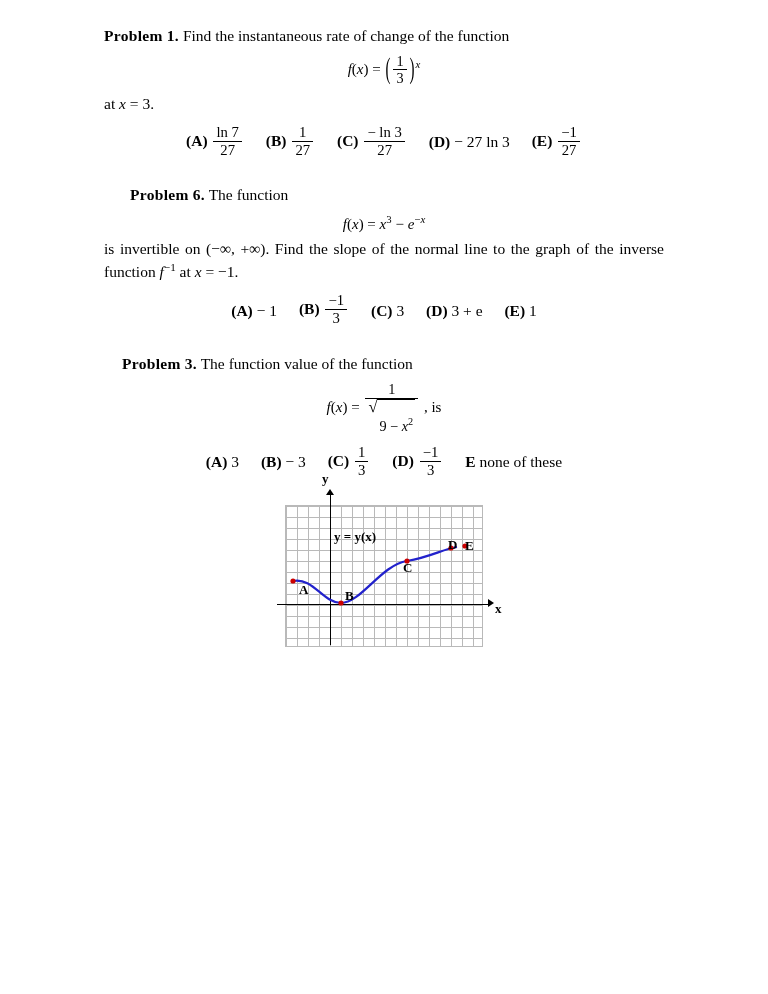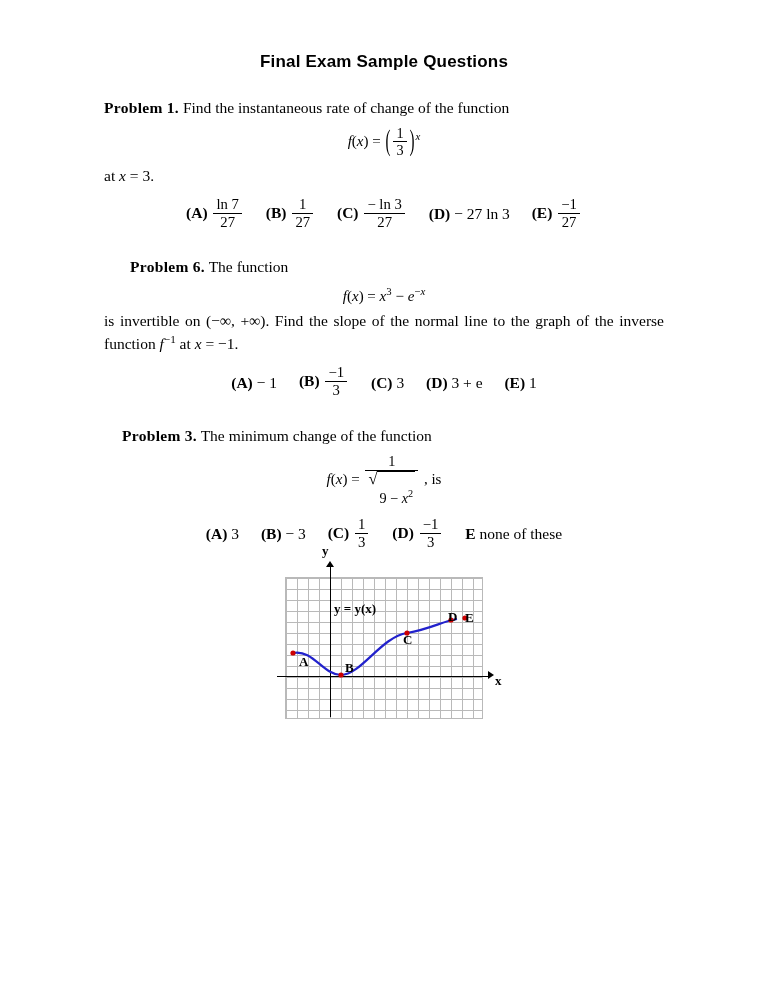--- a/index.html
+++ b/index.html
@@ -179,21 +179,20 @@
   .pt-lbl-C { left: 118px; top: 55px; }
   .pt-lbl-D { left: 163px; top: 32px; }
   .pt-lbl-E { left: 180px; top: 33px; }
   svg.curve { position: absolute; left: 0; top: 0; }
 </style>
 </head>
 <body>
 
 <div class="page">
 
-  <div class="doc-title">Final Exam Sample Questions</div>
 
   <div class="problem-block">
     <div class="para">
       <span class="p-label">Problem 1.</span>
       <span>Find the instantaneous rate of change of the function</span>
     </div>
 
     <div class="eq-center">
       <span class="ital">f</span>(<span class="ital">x</span>) =
       <span class="paren-big">(</span><span class="frac"><span class="num">1</span><span class="den">3</span></span><span class="paren-big">)</span><span class="sup ital">x</span>
@@ -262,21 +261,21 @@
       <span class="ch">
         <span class="chlab">(E)</span>
         <span>1</span>
       </span>
     </div>
   </div>
 
   <div class="problem-block">
     <div class="para indent-2">
       <span class="p-label">Problem 3.</span>
-      <span>The minimum change of the function</span>
+      <span>The function value of the function</span>
     </div>
 
     <div class="eq-center">
       <span class="ital">f</span>(<span class="ital">x</span>) =
       <span class="frac">
         <span class="num">1</span>
         <span class="den">
           <span class="sqrt-wrap"><span class="sqrt-sign">√</span><span class="radicand">9 − <span class="ital">x</span><span class="sup">2</span></span></span>
         </span>
       </span>

